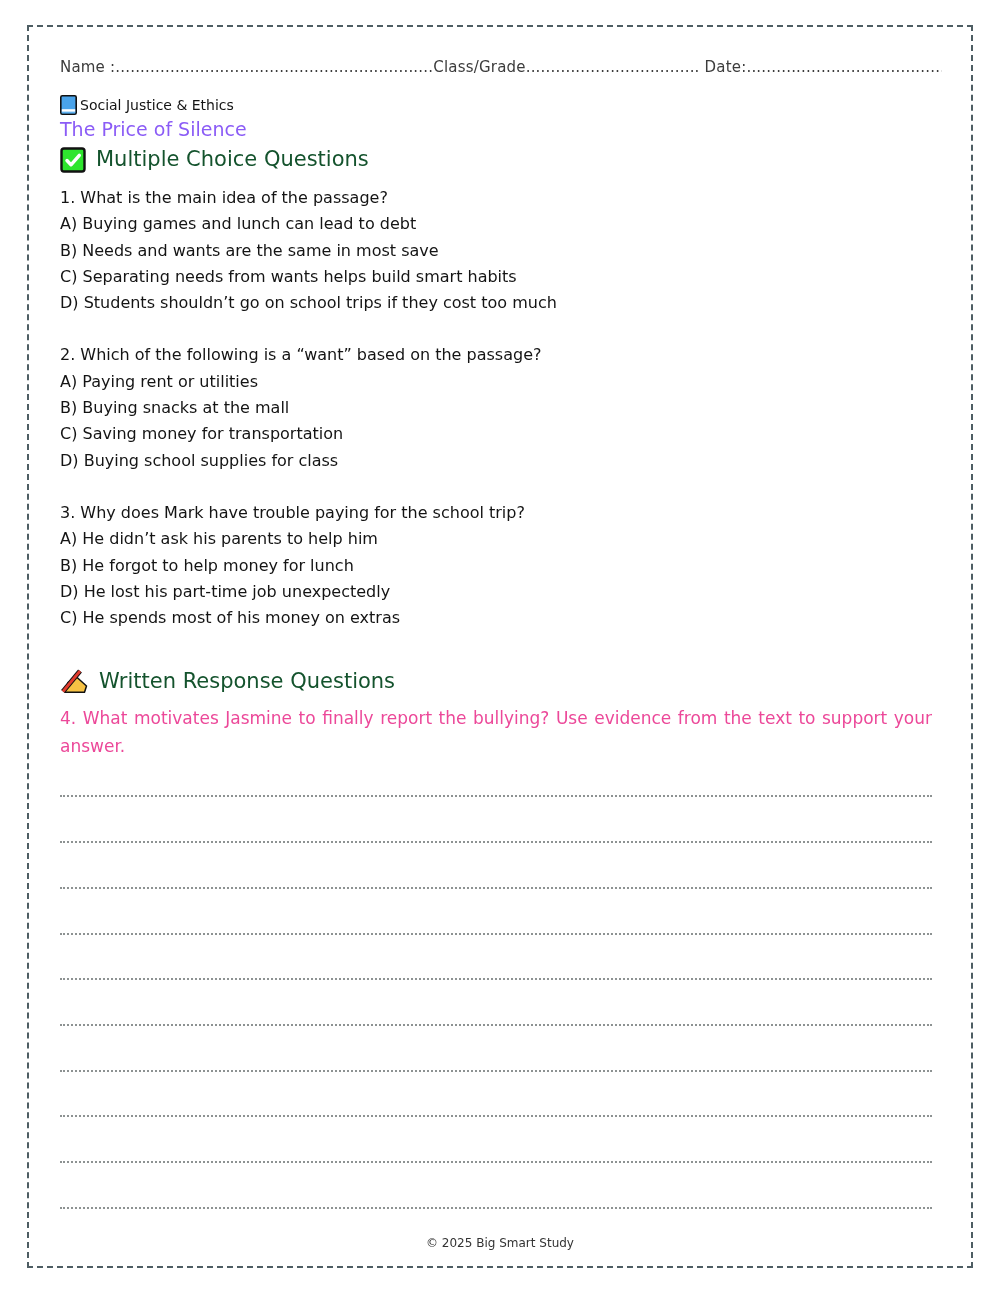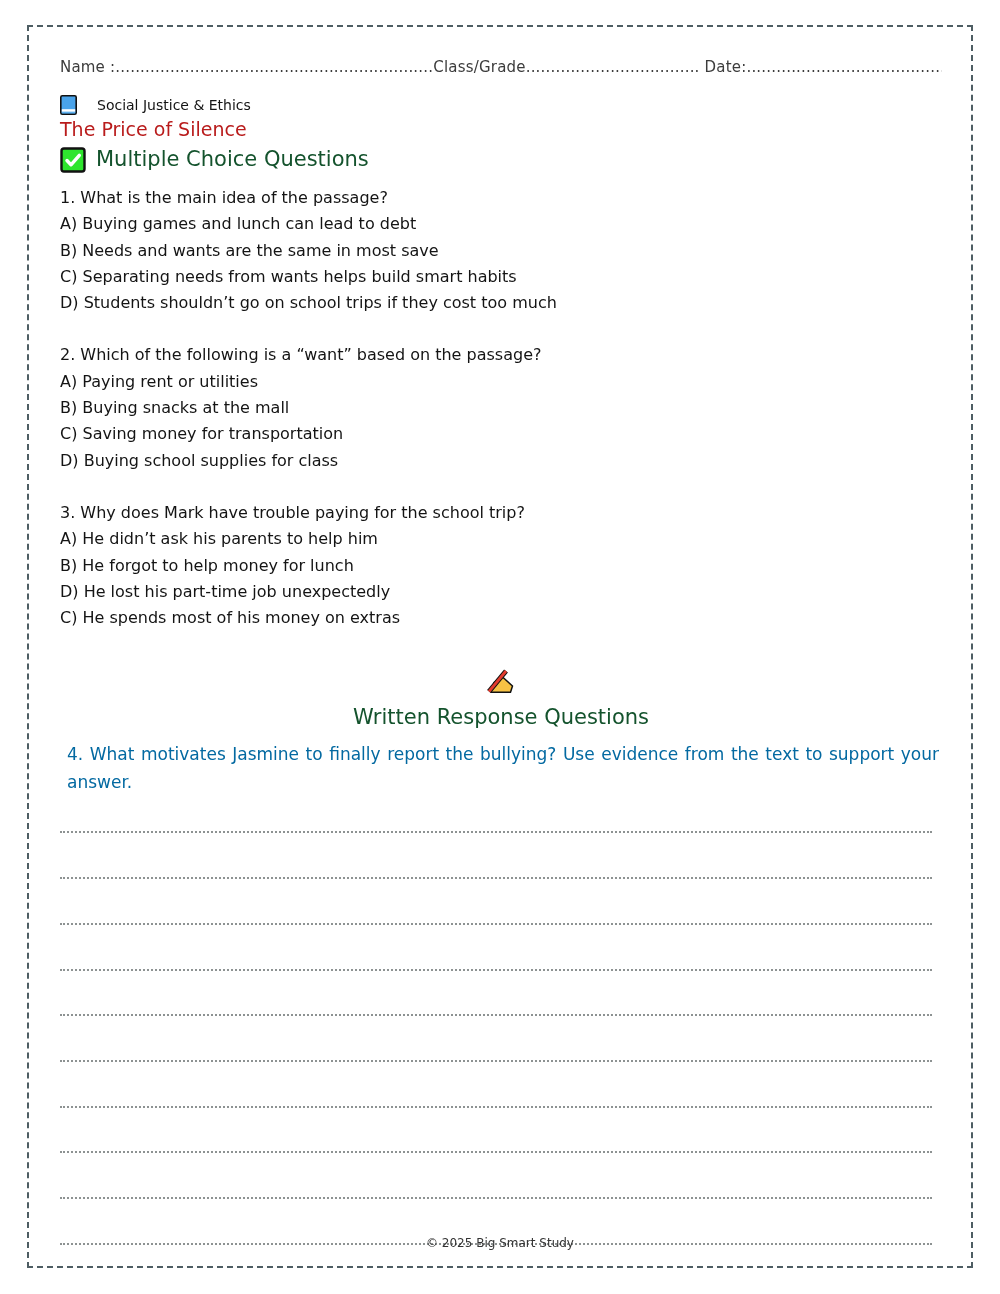--- a/index.html
+++ b/index.html
@@ -11,38 +11,38 @@
   .page {
     position:absolute; left:27px; top:25px; width:946px; height:1243px;
     border:2px dashed #4e5d63; box-sizing:border-box;
     padding:0 29px 0 31px;
   }
   .name-line {
     margin-top:31px; font-size:15px; color:#3c3c3c; white-space:nowrap;
     overflow:hidden; letter-spacing:0.2px;
   }
   .subject-row {
-    margin-top:19px; display:flex; align-items:center; gap:20px;
+    margin-top:19px; display:flex; align-items:center; gap:3px;
     font-size:14px; color:#141414;
   }
   .title {
-    margin:3px 0 0 0; font-size:19px; font-weight:normal; color:#b91c1c;
+    margin:3px 0 0 0; font-size:19px; font-weight:normal; color:#8b5cf6;
     line-height:23px;
   }
   .section-heading {
     margin-top:5px; display:flex; align-items:center; gap:10px;
     font-size:21px; color:#14532d; line-height:27px;
   }
-  .section-heading.written { margin-top:37px; gap:9px;flex-direction:column; }
+  .section-heading.written { margin-top:37px; gap:9px; }
   .questions { margin-top:12px; }
   .question-block { font-size:16px; line-height:26.3px; margin-bottom:26px; }
   .question-block:last-child { margin-bottom:0; }
   .written-q {
-    margin:9px 0 0 7px; font-size:17px; line-height:28px; width:872px;
-    text-align:justify; color:#0369a1;
+    margin:9px 0 0 0; font-size:17px; line-height:28px; width:872px;
+    text-align:justify; color:#ec4899;
   }
   .answer-area { width:872px; }
   .answer-line { height:43.7px; border-bottom:2px dotted #8d9292; }
   .answer-line:first-child { height:35px; }
   .footer {
     position:absolute; left:0; right:0; bottom:16px; text-align:center;
     font-size:12px; color:#333333;
   }
   .icon { display:inline-flex; flex:0 0 auto; }
 </style>

